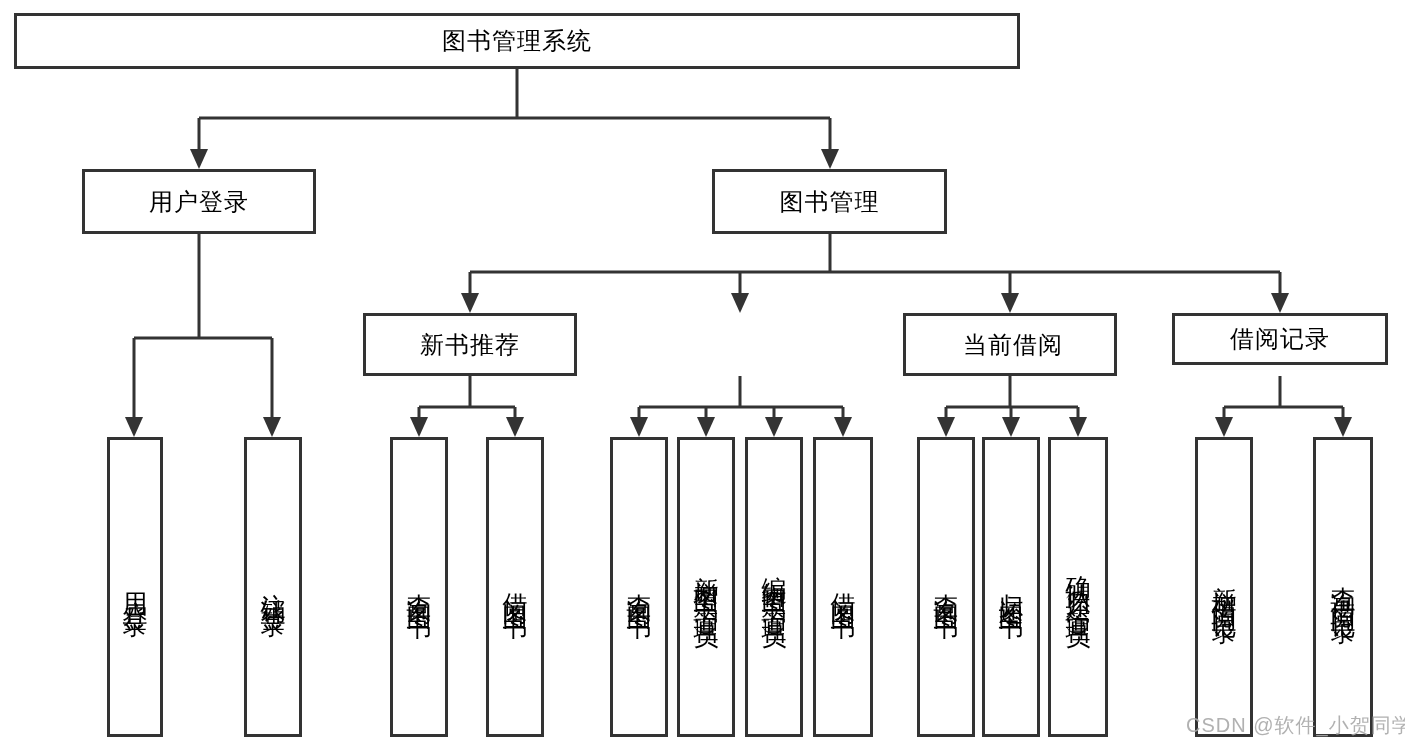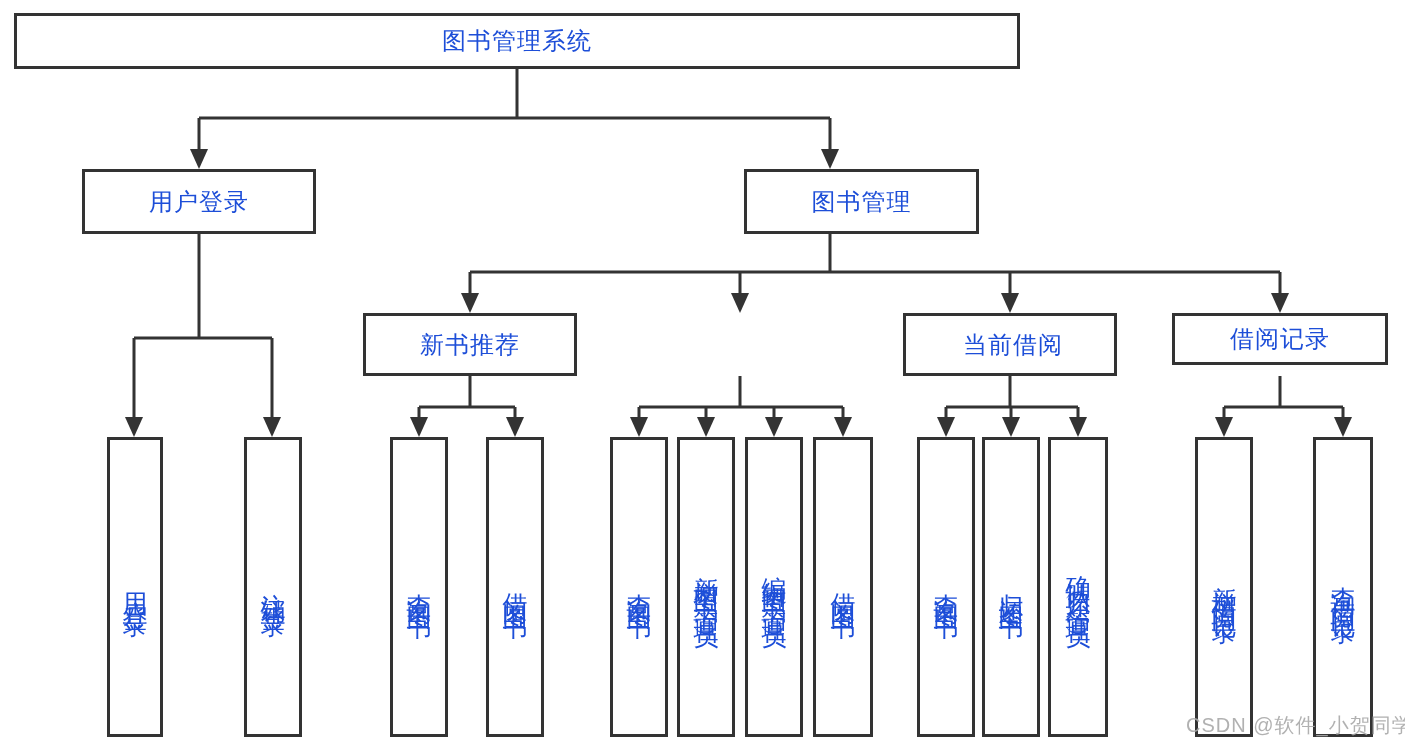--- a/index.html
+++ b/index.html
@@ -21,21 +21,21 @@
     top: 0;
   }
   .box {
     position: absolute;
     box-sizing: border-box;
     background: #ffffff;
     border: 3px solid #333333;
     display: flex;
     align-items: center;
     justify-content: center;
-    color: #1d4ed8;
+    color: #000000;
     text-align: center;
   }
   .hbox {
     font-size: 24px;
     letter-spacing: 1px;
     white-space: nowrap;
   }
   .vbox {
     writing-mode: vertical-rl;
     text-orientation: mixed;
@@ -111,21 +111,21 @@
       <polygon points="1002,417 1020,417 1011,437"></polygon>
       <polygon points="1069,417 1087,417 1078,437"></polygon>
       <polygon points="1215,417 1233,417 1224,437"></polygon>
       <polygon points="1334,417 1352,417 1343,437"></polygon>
     </g>
   </svg>
 
   <div class="box hbox" style="left:14px; top:13px; width:1006px; height:56px;">图书管理系统</div>
 
   <div class="box hbox" style="left:82px; top:169px; width:234px; height:65px;">用户登录</div>
-  <div class="box hbox" style="left:712px; top:169px; width:235px; height:65px;margin-left:32px;">图书管理</div>
+  <div class="box hbox" style="left:712px; top:169px; width:235px; height:65px;">图书管理</div>
 
   <div class="box hbox" style="left:363px; top:313px; width:214px; height:63px;">新书推荐</div>
   <div class="box hbox" style="left:903px; top:313px; width:214px; height:63px;padding-left:6px;">当前借阅</div>
   <div class="box hbox" style="left:1172px; top:313px; width:216px; height:52px;">借阅记录</div>
 
   <div class="box vbox" style="left:107px; top:437px; width:56px; height:300px;">用户登录</div>
   <div class="box vbox" style="left:244px; top:437px; width:58px; height:300px;">注销登录</div>
 
   <div class="box vbox" style="left:390px; top:437px; width:58px; height:300px;">查询图书</div>
   <div class="box vbox" style="left:486px; top:437px; width:58px; height:300px;">借阅图书</div>

